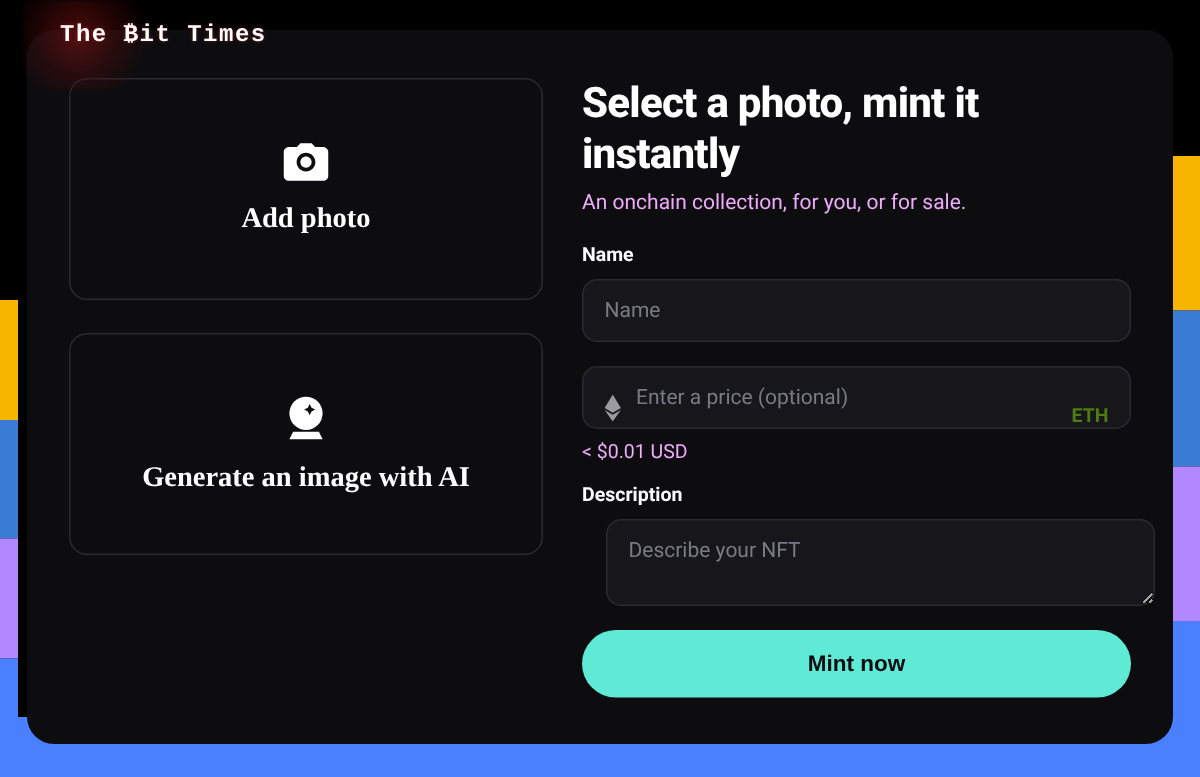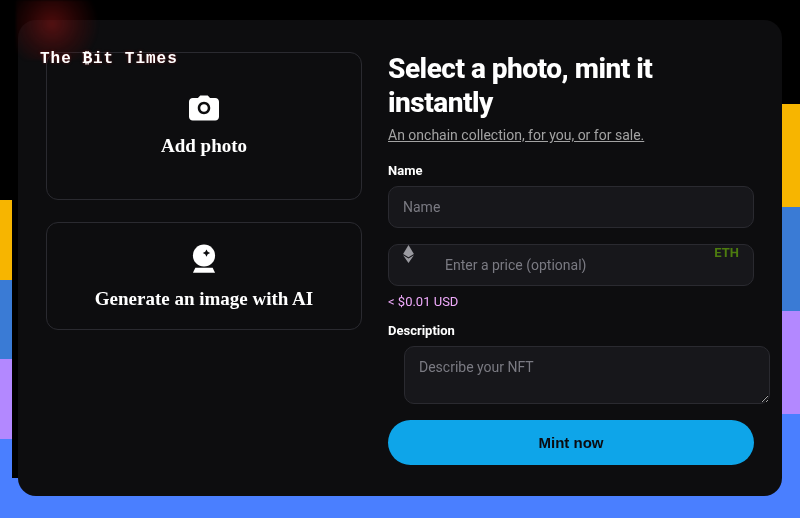--- a/index.html
+++ b/index.html
@@ -73,21 +73,21 @@
       flex-direction: column;
       align-items: center;
       justify-content: center;
       color: #fff;
       cursor: pointer;
     }
     .panel-add {
       height: 148px;
     }
     .panel-ai {
-      height: 108px;
+      height: 148px;
     }
     .panel svg {
       margin-bottom: 14px;
     }
     .panel-title {
       font-size: 19px;
       font-weight: 700;
       color: #fff;
     }
     .right-col {
@@ -97,24 +97,23 @@
     }
     .hero-title {
       font-size: 28px;
       font-weight: 800;
       color: #fff;
       letter-spacing: -0.5px;
       line-height: 1.2;
     }
     .hero-sub {
       font-size: 14px;
-      color: #a3a3a3;
+      color: #f0abfc;
       margin-top: 8px;
       margin-bottom: 20px;
-      text-decoration: underline;
     }
     .field-label {
       font-size: 13px;
       font-weight: 700;
       color: #fff;
       margin-bottom: 8px;
     }
     .text-input {
       width: 100%;
       background: #17171b;
@@ -128,26 +127,25 @@
     }
     .text-input::placeholder {
       color: #7a7a82;
     }
     .group-gap {
       margin-bottom: 16px;
     }
     .price-wrap {
       position: relative;
       display: flex;
-      align-items: flex-start;
+      align-items: flex-end;
       background: #17171b;
       border: 1px solid #2a2a30;
       border-radius: 10px;
       padding: 0 14px;
-      gap: 21px;
     }
     .price-wrap input {
       flex: 1;
       background: transparent;
       border: none;
       padding: 12px 10px;
       color: #fff;
       font-size: 14px;
       font-family: inherit;
       outline: none;
@@ -171,42 +169,41 @@
       margin-bottom: 14px;
     }
     textarea.text-input {
       resize: vertical;
       height: 58px;
       min-height: 58px;
       margin-left: 16px;
     }
     .mint-btn {
       width: 100%;
-      background: #0ea5e9;
+      background: #5eead4;
       border: none;
       border-radius: 28px;
       padding: 14px;
       font-size: 15px;
       font-weight: 700;
       color: #0b0b10;
       cursor: pointer;
       margin-top: 16px;
     }
     .logo {
       position: absolute;
       top: 14px;
       left: 40px;
       color: #fff;
       font-family: 'Courier New', monospace;
       font-size: 16px;
       font-weight: 700;
       letter-spacing: 1px;
       z-index: 10;
       text-shadow: 0 0 3px rgba(180,30,30,0.5);
-      margin-top: 36px;
     }
     .logo-smudge {
       position: absolute;
       top: 0;
       left: 16px;
       width: 90px;
       height: 60px;
       background: radial-gradient(circle at 40% 40%, rgba(140,20,20,0.55) 0%, rgba(90,10,10,0.35) 40%, rgba(0,0,0,0) 72%);
       z-index: 9;
       filter: blur(1px);

